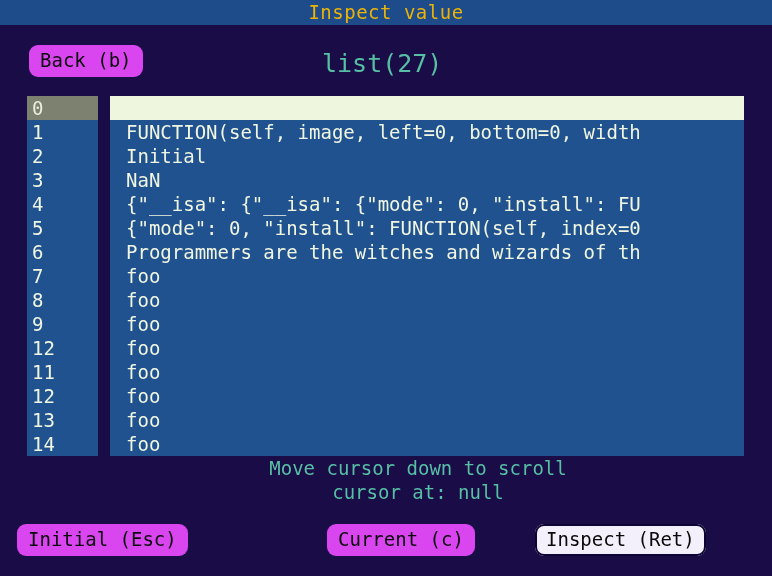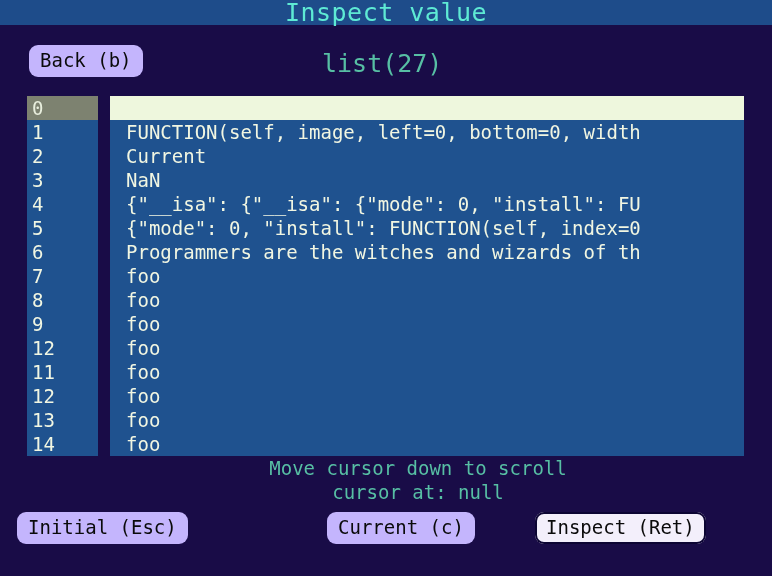--- a/index.html
+++ b/index.html
@@ -27,39 +27,39 @@
     left: 0;
     top: 0;
     width: 772px;
     height: 25px;
     background: #1e4c8a;
     display: flex;
     align-items: center;
     justify-content: center;
   }
   .titlebar-text {
-    color: #5eead4;
-    font-size: 25px;
+    color: #eab308;
+    font-size: 19px;
     letter-spacing: 0.5px;
     line-height: 25px;
     white-space: pre;
     text-align: right;
   }
 
   
   .header {
     position: absolute;
     left: 0;
     top: 25px;
     width: 772px;
     height: 66px;
   }
   .btn {
     display: inline-block;
-    background: #c4b5fd;
+    background: #d946ef;
     color: #0a0a0a;
     border-radius: 9px;
     font-size: 19px;
     line-height: 1;
     padding: 6px 11px 7px 11px;
     white-space: pre;
     box-sizing: border-box;
   }
   .btn-focused {
     background: #f3effb;
@@ -139,21 +139,21 @@
     color: #57bfa4;
     font-size: 19px;
     line-height: 24px;
     white-space: pre;
   }
 
   
   .actionbar {
     position: absolute;
     left: 0;
-    top: 512px;
+    top: 524px;
     width: 696px;
     height: 34px;
     padding-left: 21px;
   }
   .action-initial { position: absolute; left: 17px;  top: 0; }
   .action-current { position: absolute; left: 327px; top: 0; }
   .action-inspect { position: absolute; left: 535px; top: 0; }
 </style>
 </head>
 <body>
@@ -173,21 +173,21 @@
       <div class="row selected">
         <div class="cell-index">0</div>
         <div class="cell-value"></div>
       </div>
       <div class="row">
         <div class="cell-index">1</div>
         <div class="cell-value">FUNCTION(self, image, left=0, bottom=0, width</div>
       </div>
       <div class="row">
         <div class="cell-index">2</div>
-        <div class="cell-value">Current</div>
+        <div class="cell-value">Initial</div>
       </div>
       <div class="row">
         <div class="cell-index">3</div>
         <div class="cell-value">NaN</div>
       </div>
       <div class="row">
         <div class="cell-index">4</div>
         <div class="cell-value">{"__isa": {"__isa": {"mode": 0, "install": FU</div>
       </div>
       <div class="row">

